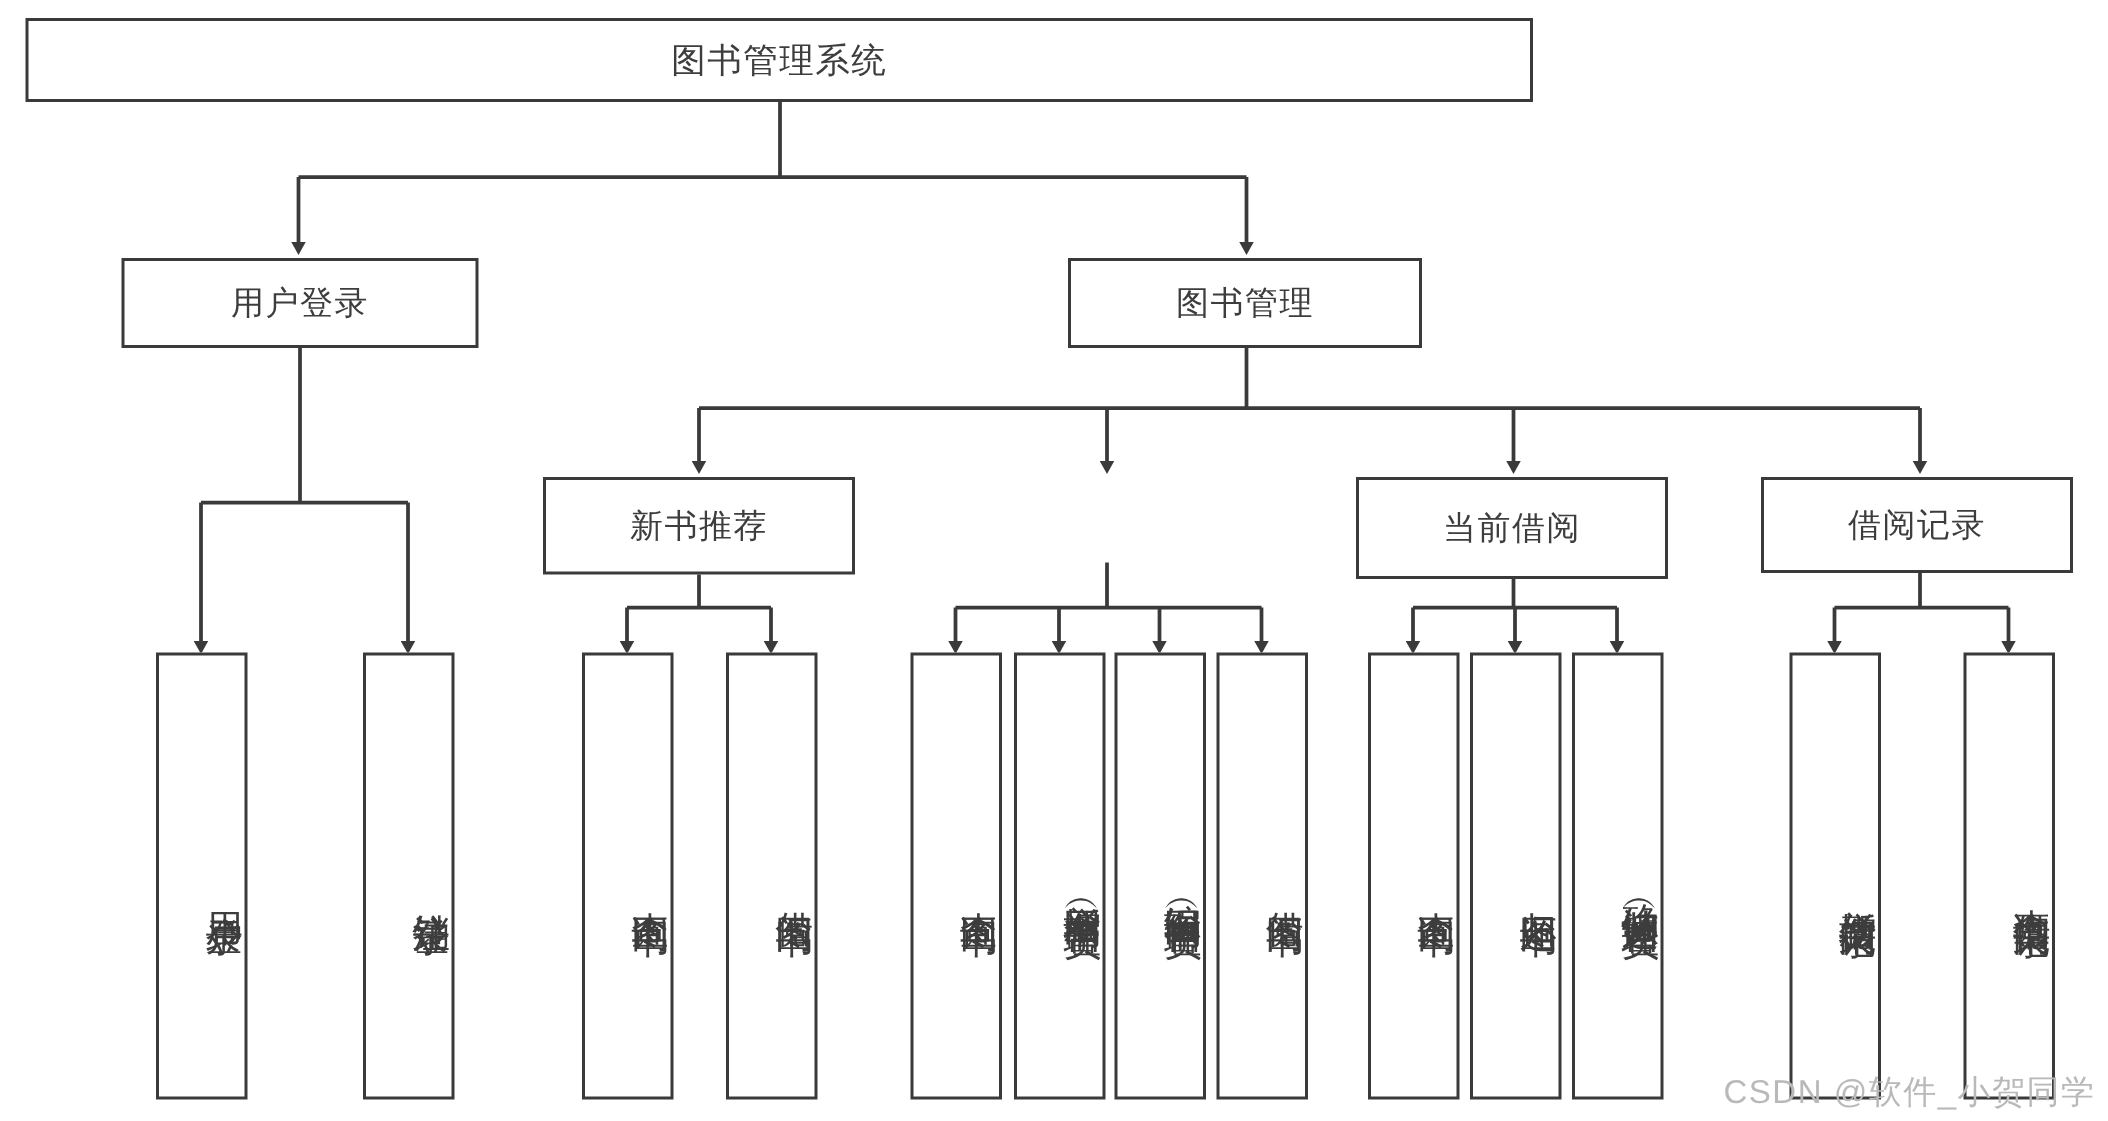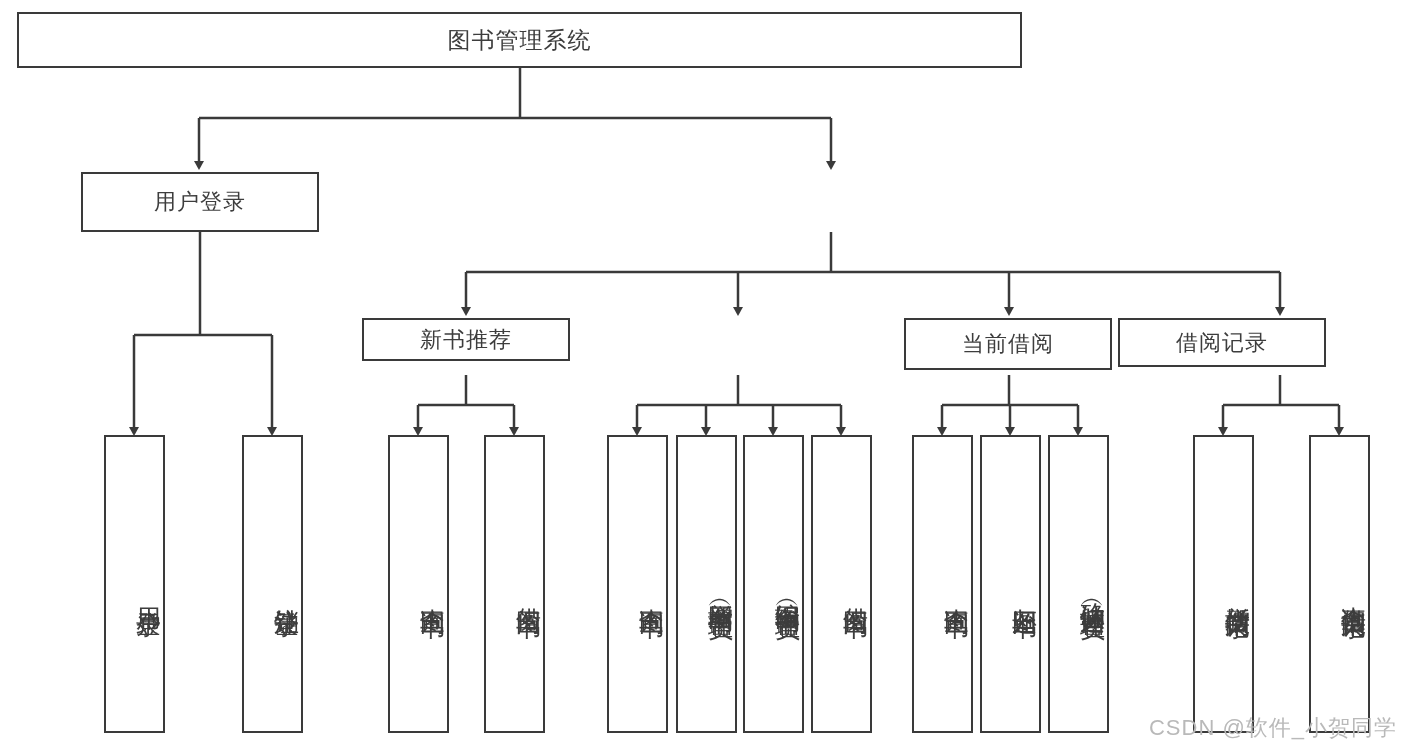--- a/index.html
+++ b/index.html
@@ -126,28 +126,31 @@
     </g>
   </svg>
 
   <div class="node horiz" id="root-node" style="left:17px; top:12px; width:1005px; height:56px;">
     <span class="node-label">图书管理系统</span>
   </div>
 
   <div class="node horiz" style="left:81px; top:172px; width:238px; height:60px;">
     <span class="node-label">用户登录</span>
   </div>
+  <div class="node horiz" style="left:712px; top:172px; width:236px; height:60px;">
+    <span class="node-label">图书管理</span>
+  </div>
 
-  <div class="node horiz" style="left:362px; top:318px; width:208px; height:43px;">
+  <div class="node horiz" style="left:362px; top:318px; width:208px; height:65px;">
     <span class="node-label">新书推荐</span>
   </div>
-  <div class="node horiz" style="left:904px; top:318px; width:208px; height:52px;">
+  <div class="node horiz" style="left:904px; top:318px; width:208px; height:68px;">
     <span class="node-label">当前借阅</span>
   </div>
-  <div class="node horiz" style="left:1118px; top:318px; width:208px; height:49px;">
+  <div class="node horiz" style="left:1174px; top:318px; width:208px; height:64px;">
     <span class="node-label">借阅记录</span>
   </div>
 
   <div class="node vert" style="left:104px; top:435px; width:61px; height:298px;">
     <span class="node-label">用户登录</span>
   </div>
   <div class="node vert" style="left:242px; top:435px; width:61px; height:298px;">
     <span class="node-label">注销登录</span>
   </div>
 

